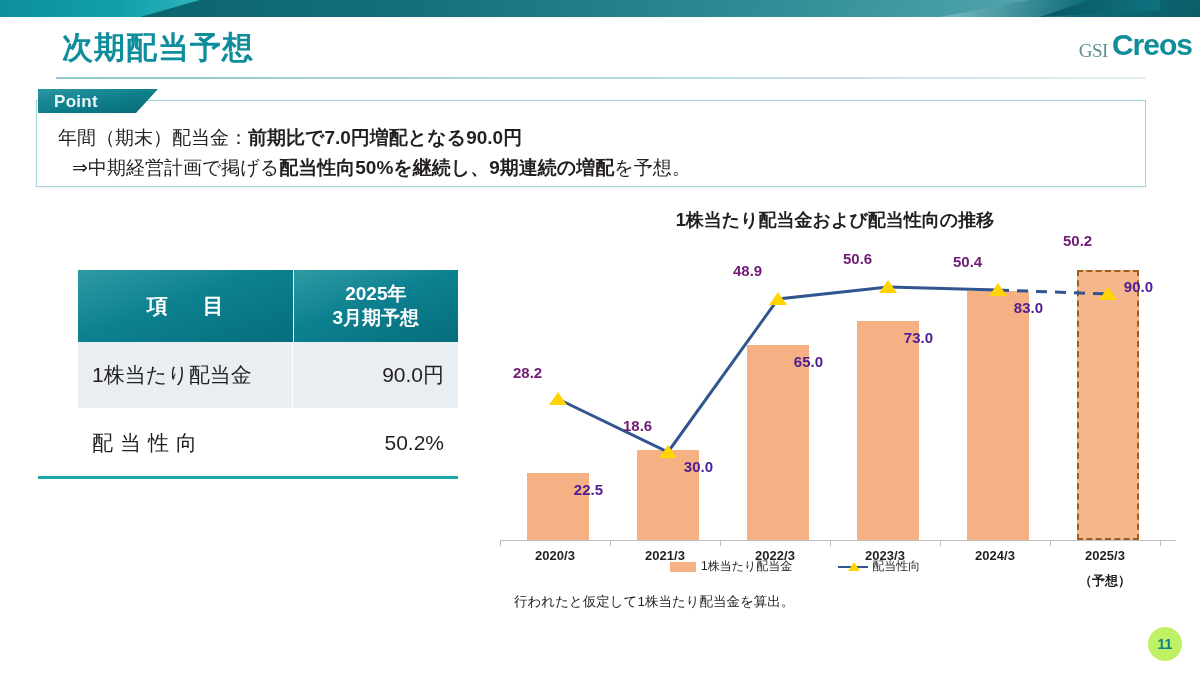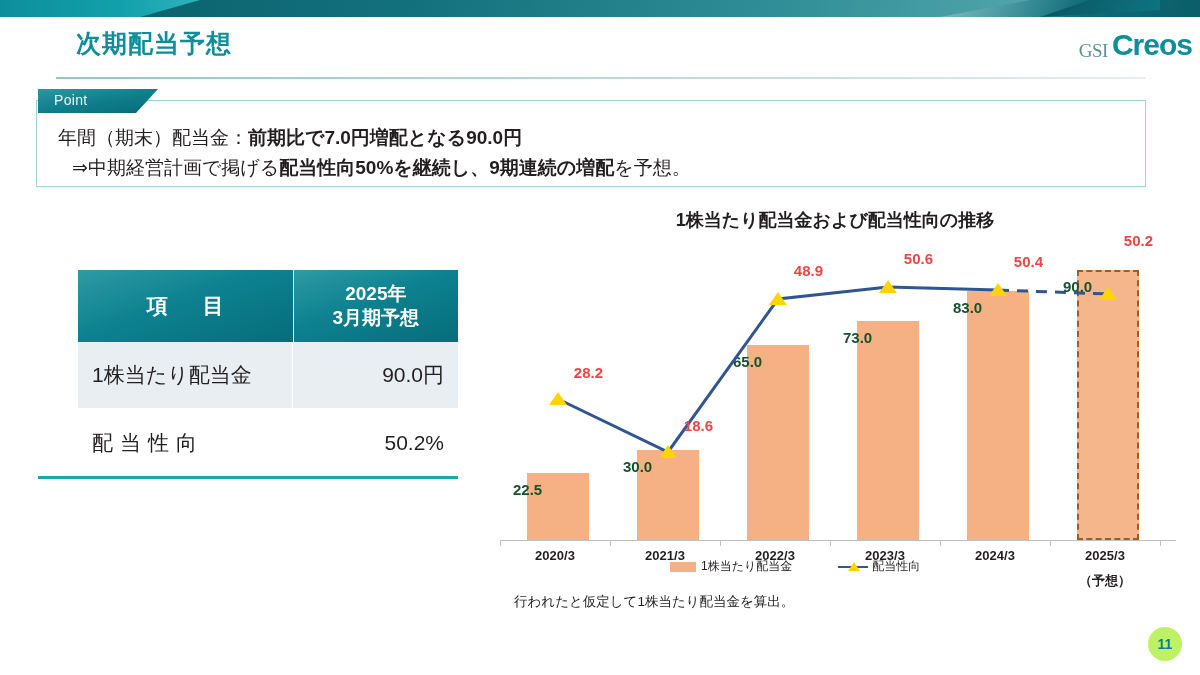--- a/index.html
+++ b/index.html
@@ -30,23 +30,22 @@
   }
   .topband .seg-d {
     position:absolute; right:40px; top:0; width:120px; height:17px;
     background:linear-gradient(120deg,#095360 0%,#0e7581 100%);
     clip-path:polygon(50px 0, 120px 0, 120px 10px, 0 17px);
   }
 
   
   .page-title {
     position:absolute; left:62px; top:27px;
-    font-size:25px; font-weight:bold; color:#0e8d9a;
+    font-size:31px; font-weight:bold; color:#0e8d9a;
     letter-spacing:1px;
-    margin-left:14px;
   }
   .title-rule {
     position:absolute; left:56px; top:77px; width:1090px; height:2px;
     background:linear-gradient(90deg,#8fc7cd 0%,#c9e2e6 75%,#e4f0f2 100%);
   }
 
   
   .logo { position:absolute; right:8px; top:28px; display:flex; align-items:flex-end; }
   .logo .gsi {
     font-size:19px; color:#5d8f96; letter-spacing:-.5px;
@@ -65,21 +64,21 @@
     box-shadow:0 1px 2px rgba(0,0,0,.06);
   }
   .point-badge {
     position:absolute; left:2px; top:0; width:120px; height:24px;
     background:linear-gradient(170deg,#2b97a2 0%,#0d7d89 55%,#0a6a76 100%);
     clip-path:polygon(0 0, 120px 0, 98px 24px, 0 24px);
     z-index:3;
   }
   .point-badge span {
     position:absolute; left:16px; top:3px;
-    color:#e9f6f7; font-size:14px; letter-spacing:.3px;
+    color:#e9f6f7; font-size:17px; letter-spacing:.3px;font-weight:bold;
   }
   .point-lines { position:absolute; left:22px; top:34px; }
   .pl { font-size:19px; color:#231f20; line-height:1.58; white-space:nowrap; }
   .pl b { font-weight:bold; }
   .pl.second { padding-left:14px; }
 
   
   .tbl { position:absolute; left:38px; top:270px; width:420px; }
   .tbl-row { display:flex;padding-left:40px; }
   .th-l, .th-r {
@@ -108,36 +107,36 @@
   .plot { position:absolute; left:20px; top:40px; width:680px; height:300px; }
   .axis { position:absolute; left:20px; top:340px; width:676px; height:1px; background:#bfbfbf; }
   .tick { position:absolute; top:340px; width:1px; height:6px; background:#bfbfbf; }
 
   .bar {
     position:absolute; bottom:0; width:62px;
     background:#f5b183;
   }
   .bar.forecast { background:#f6b68b; border:2px dashed #9c5f20; }
   .bar-lbl {
-    position:absolute; width:90px; text-align:left;
-    font-size:15px; font-weight:bold; color:#14532d;
+    position:absolute; width:90px; text-align:right;
+    font-size:15px; font-weight:bold; color:#4c1d95;
   }
   .marker {
     position:absolute; width:0; height:0;
     border-left:9px solid transparent; border-right:9px solid transparent;
     border-bottom:13px solid #ffd400;
   }
   .marker::after{
     content:""; position:absolute; left:-9px; top:0;
     width:0;height:0;border-left:9px solid transparent;border-right:9px solid transparent;
     border-bottom:13px solid transparent;
   }
   .line-lbl {
-    position:absolute; width:90px; text-align:right;
-    font-size:15px; font-weight:bold; color:#ef4444;
+    position:absolute; width:90px; text-align:left;
+    font-size:15px; font-weight:bold; color:#701a75;
   }
   .xlbl {
     position:absolute; width:110px; text-align:center;
     font-size:13px; font-weight:bold; color:#231f20;
   }
   .xlbl2 {
     position:absolute; width:110px; text-align:center;
     font-size:13px; font-weight:bold; color:#231f20;
   }
 

